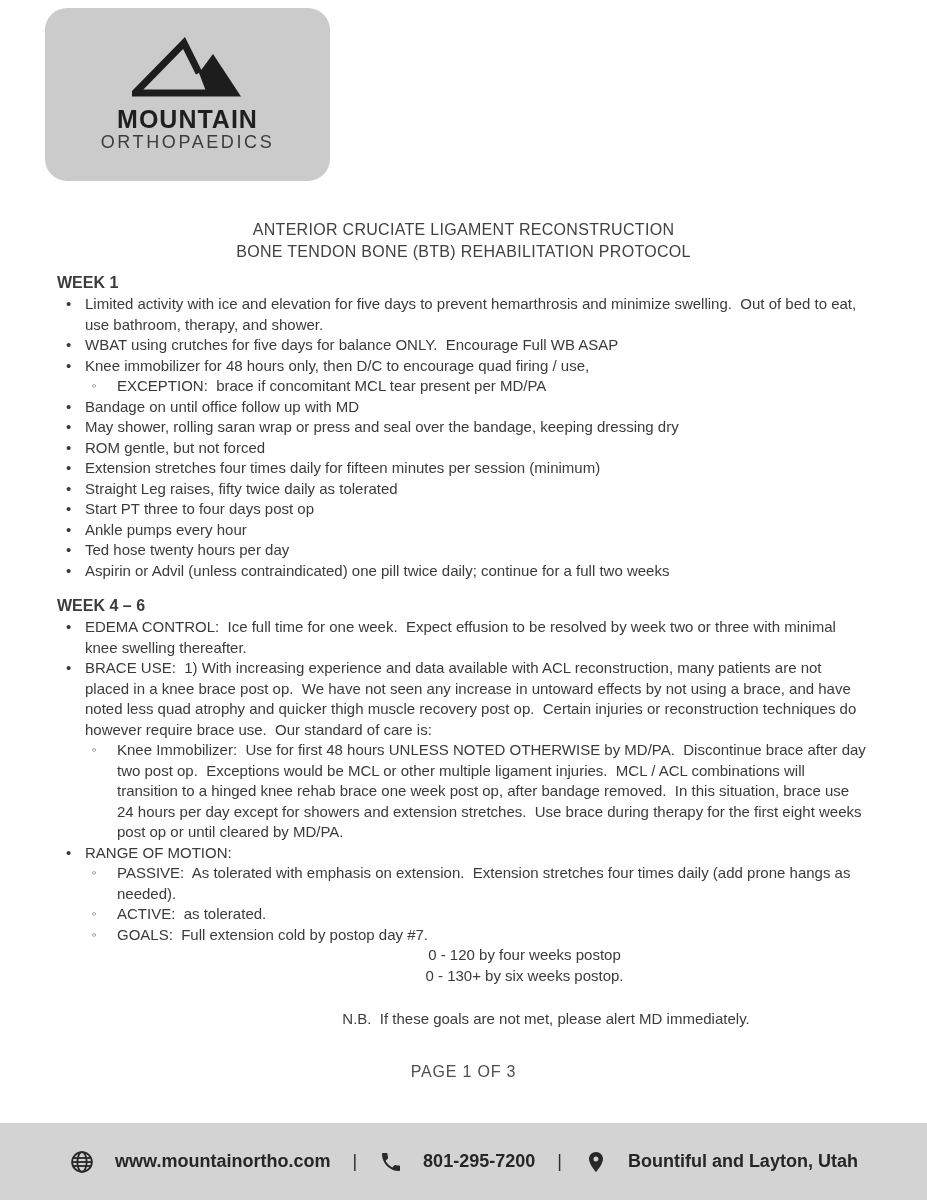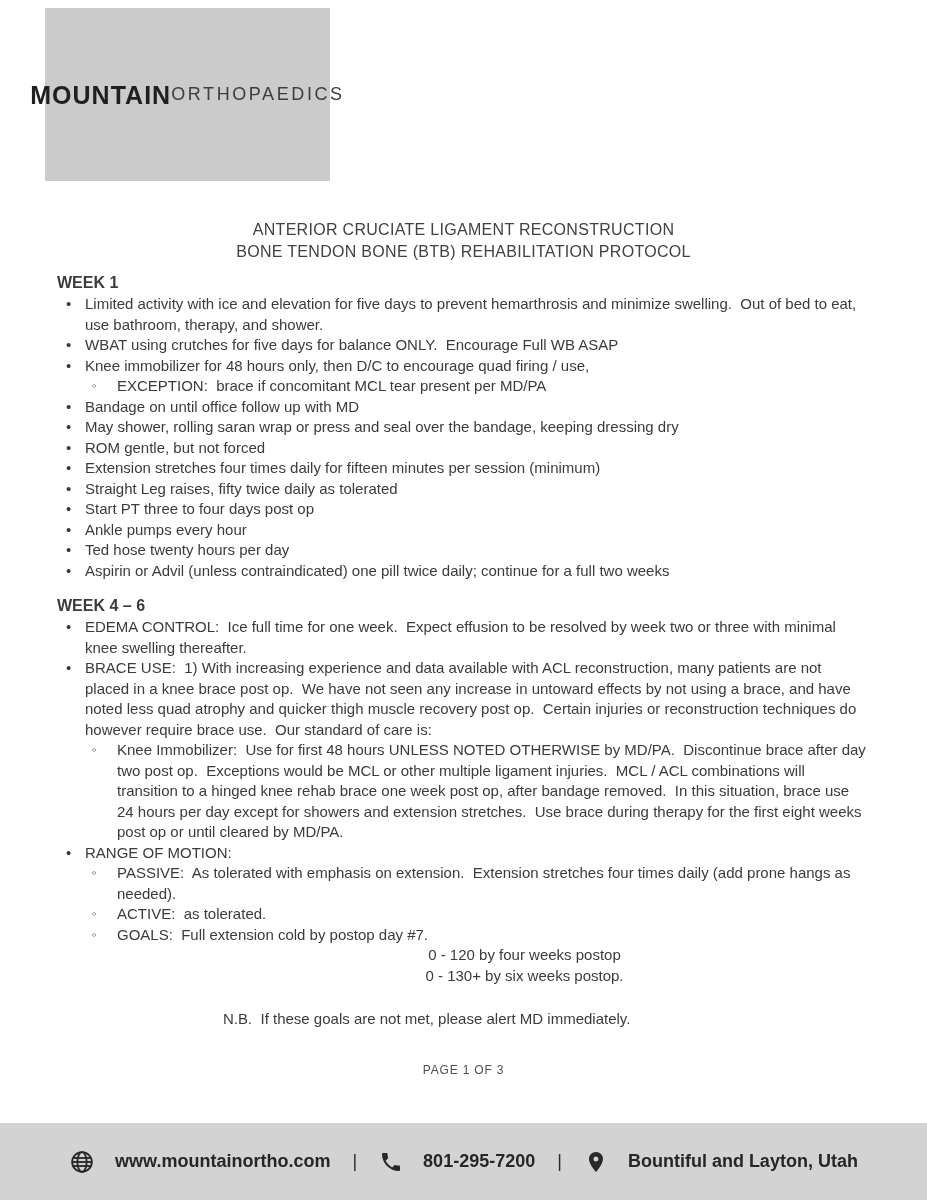--- a/index.html
+++ b/index.html
@@ -13,22 +13,24 @@
     color: #3b3b3b;
   }
 
   
   .logo-box {
     position: absolute;
     left: 45px; top: 8px;
     width: 285px; height: 173px;
     background: #cbcbcb;
     display: flex;
+    flex-direction: column;
     align-items: center;
     justify-content: center;
+    border-radius: 22px;
   }
   .logo-box svg { display: block; margin-bottom: 7px; }
   .logo-name {
     font-size: 25px;
     font-weight: 700;
     letter-spacing: 1px;
     color: #1f1f1f;
     line-height: 26px;
   }
   .logo-sub {
@@ -77,29 +79,30 @@
   }
   .item.level-2 { margin-left: 33px; }
   .item.level-2 .marker { flex: 0 0 27px; padding-left: 2px; font-size: 13px; }
   .item.level-3 { padding-left: 123px; text-align: center; }
   .item .item-text { flex: 1 1 auto; white-space: pre-wrap; }
 
   .nb-note {
     margin-top: 23px;
     padding-left: 166px;
     white-space: pre-wrap;
+    text-align: center;
   }
 
   
   .page-num {
     position: absolute;
     left: 0; right: 0;
     top: 1063px;
     text-align: center;
-    font-size: 12px;
+    font-size: 16px;
     letter-spacing: 0.8px;
     color: #4f4f4f;
   }
 
   
   .footer-bar {
     position: absolute;
     left: 0; right: 0; bottom: 0;
     height: 77px;
     background: #d3d3d3;

